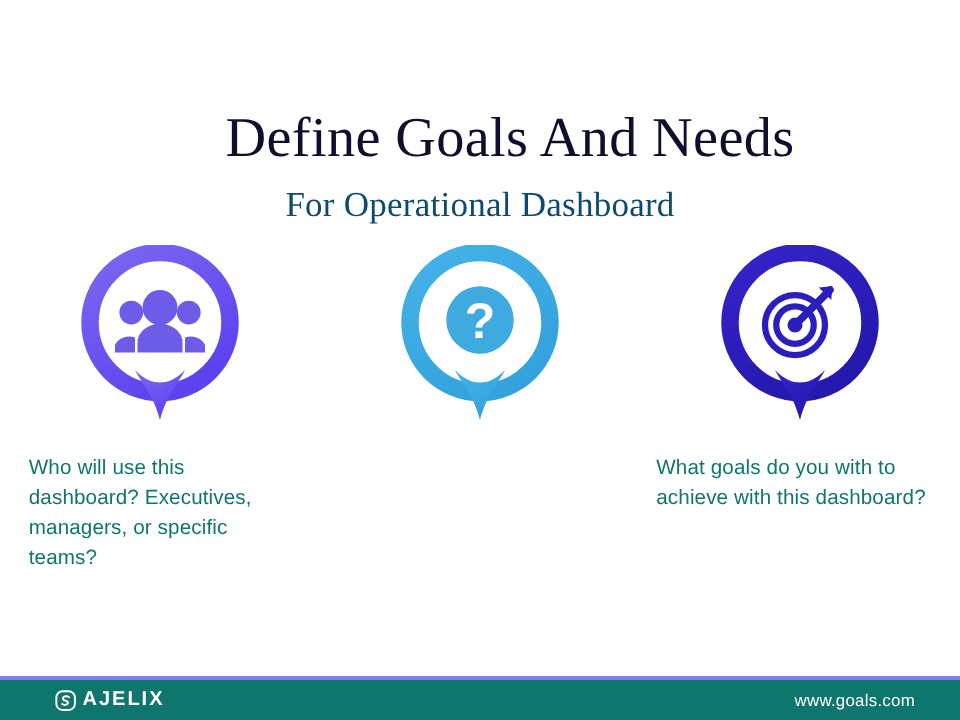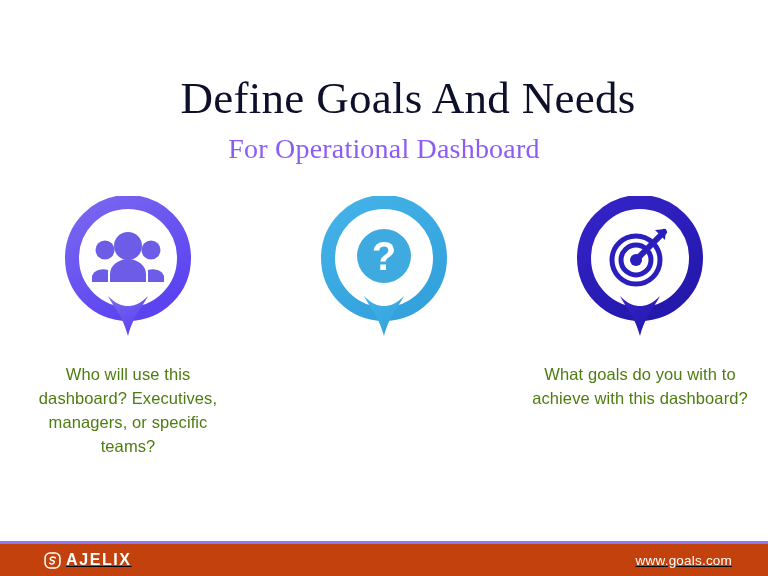--- a/index.html
+++ b/index.html
@@ -30,30 +30,30 @@
     width: 768px;
     text-align: center;
   }
   .slide-title {
     font-family: "Liberation Serif", "DejaVu Serif", serif;
     font-size: 45px;
     line-height: 52px;
     font-weight: 400;
     letter-spacing: 0.3px;
     color: #0d0f2b;
-    margin: 0;
+    margin: 12px;
     padding-left: 48px;
   }
   .slide-subtitle {
     font-family: "Liberation Serif", "DejaVu Serif", serif;
     font-size: 28px;
     line-height: 34px;
     font-weight: 400;
     letter-spacing: 0.2px;
-    color: #8b5cf6;
+    color: #0c4a6e;
     margin: 8px 0 0 0;
   }
 
   
   .columns {
     position: absolute;
     top: 196px;
     left: 0;
     width: 768px;
     display: flex;
@@ -78,43 +78,42 @@
     width: 128px;
     height: 148px;
   }
 
   .caption {
     margin-top: 18px;
     font-family: "Liberation Sans", sans-serif;
     font-size: 16.5px;
     line-height: 24px;
     font-weight: 400;
-    color: #4d7c0f;
-    text-align: center;
+    color: #0f766e;
+    text-align: left;
     letter-spacing: 0.1px;
     width: 250px;
   }
   .col-1 .caption { width: 210px; }
   .col-2 .caption { width: 200px; }
   .col-3 .caption { width: 230px; }
 
   
   .footer {
     position: absolute;
     left: 0;
     bottom: 0;
     width: 768px;
     height: 35px;
-    background: #c2410c;
+    background: #0f766e;
     display: flex;
     align-items: center;
     justify-content: space-between;
     border-top: 3px solid #8b7bf3;
     box-sizing: border-box;
-    text-decoration: underline;
   }
   .brand {
     display: flex;
     align-items: center;
     margin-left: 44px;
     gap: 5px;
   }
   .brand-mark { display: block; }
   .brand-name {
     font-family: "Liberation Sans", sans-serif;

